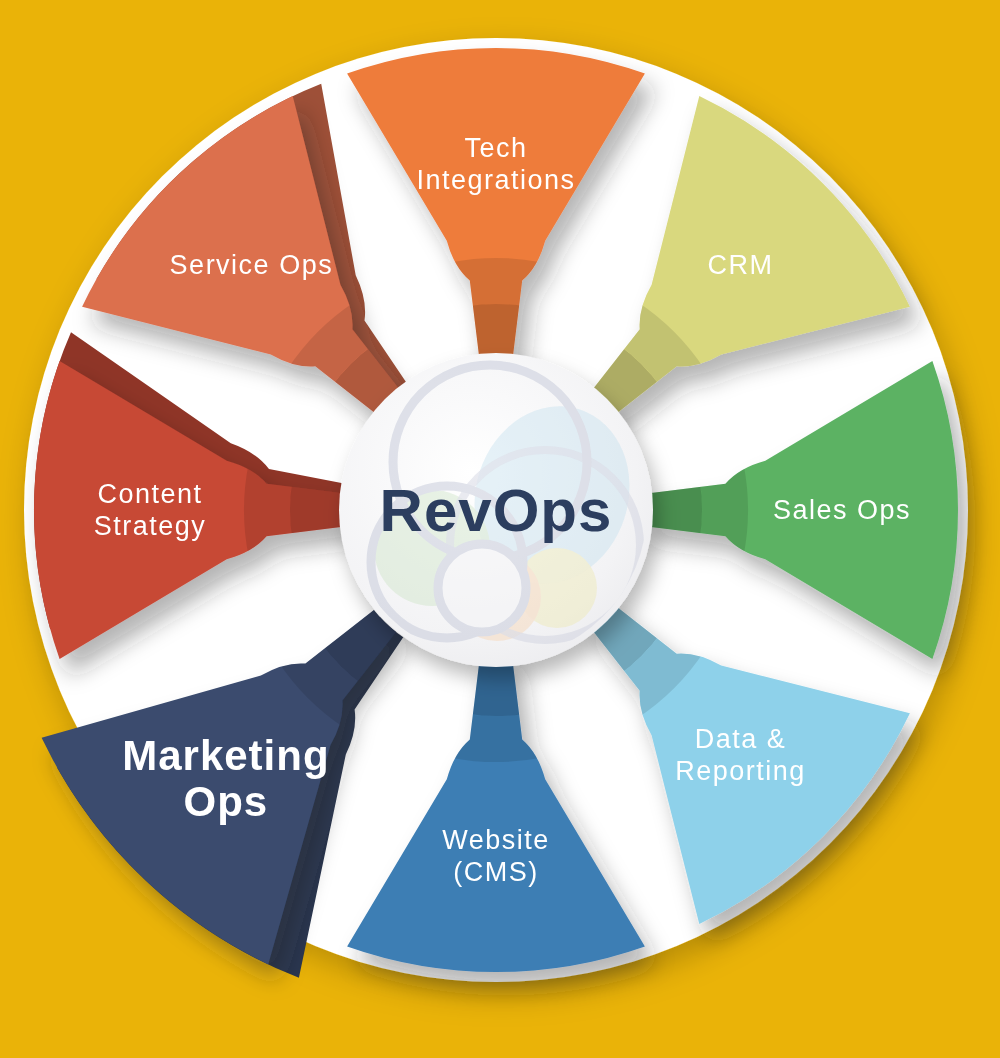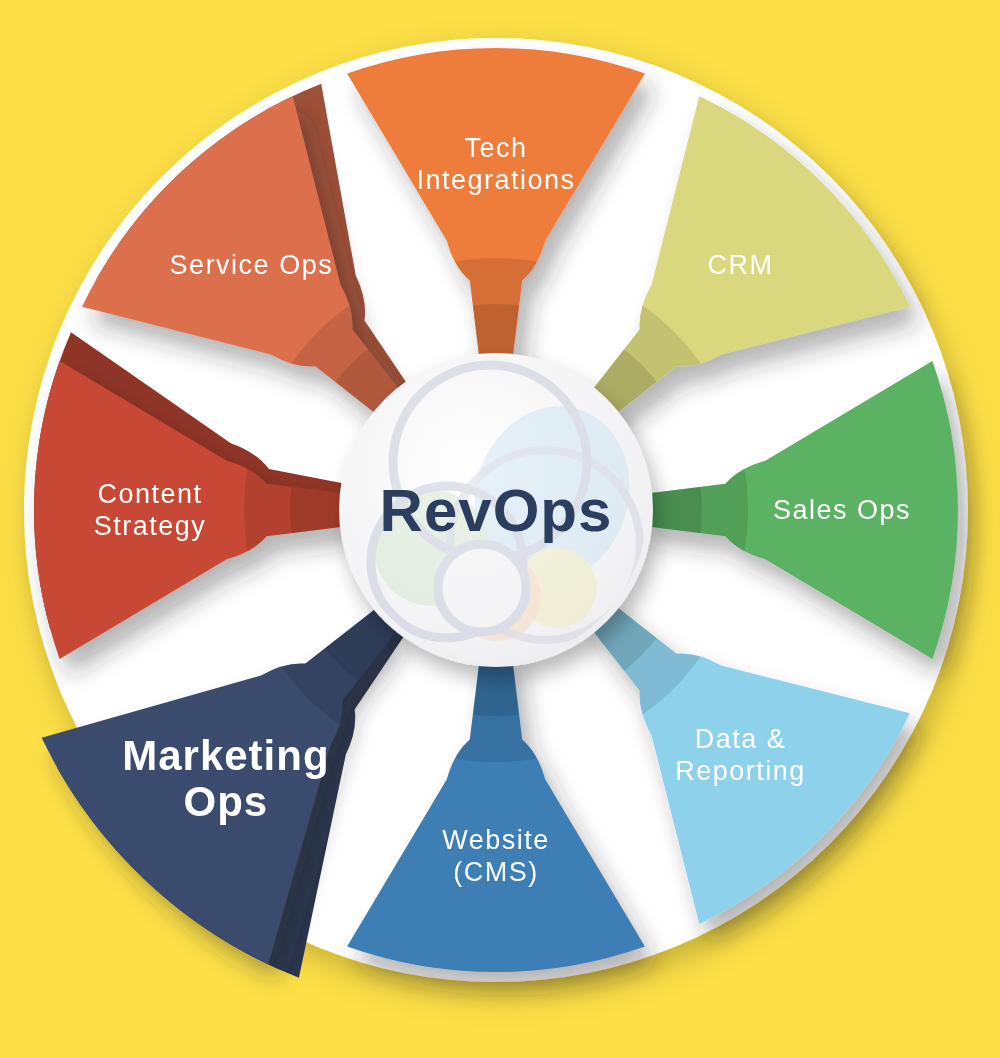--- a/index.html
+++ b/index.html
@@ -4,21 +4,21 @@
 <style>
   html, body {
     margin: 0;
     padding: 0;
     background: #ffffff;
   }
   .stage {
     position: relative;
     width: 1000px;
     height: 1058px;
-    background: #fde047;
+    background: #eab308;
     overflow: hidden;
     font-family: "Liberation Sans", sans-serif;
   }
   svg { display: block; }
   .seg-label {
     font-family: "Liberation Sans", sans-serif;
     font-size: 27px;
     font-weight: normal;
     letter-spacing: 1.5px;
     fill: #ffffff;

